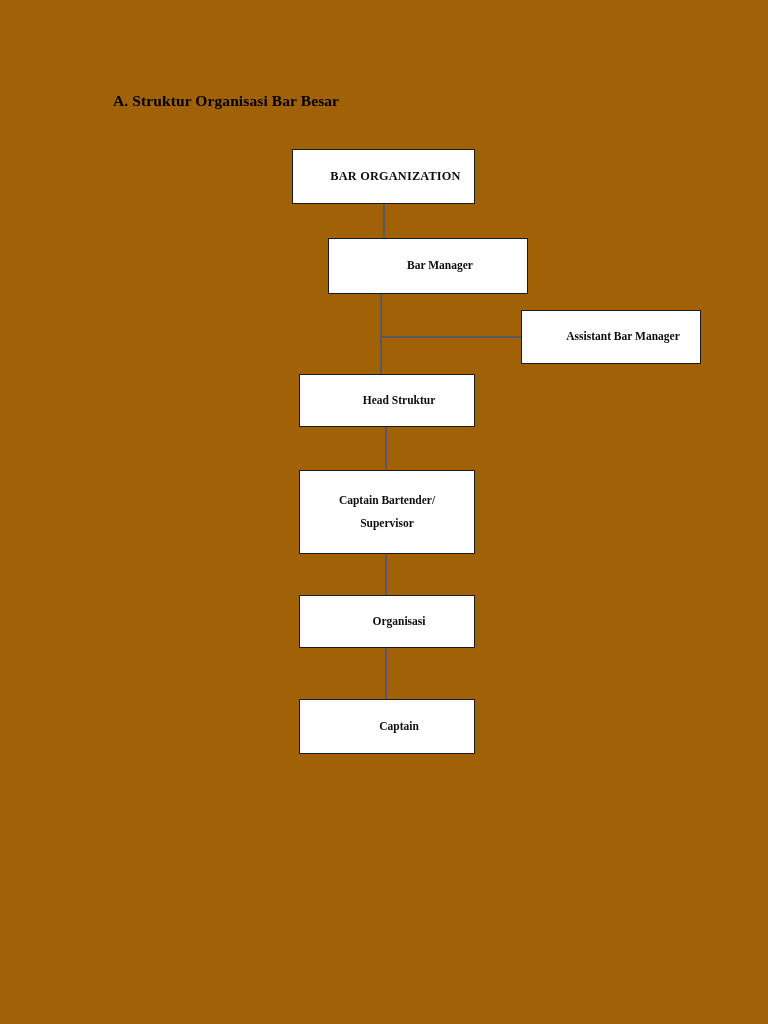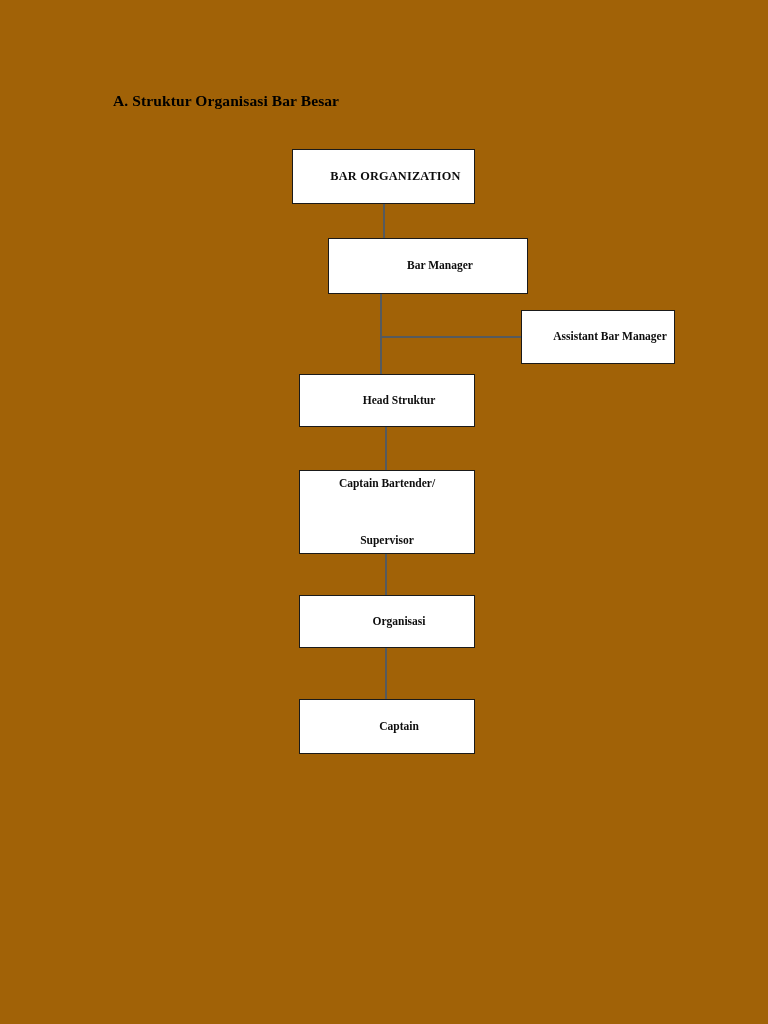--- a/index.html
+++ b/index.html
@@ -83,37 +83,37 @@
     left: 292px;
     top: 238px;
     width: 200px;
     height: 56px;
     margin-left: 36px;
   }
 
   .node-assistant {
     left: 521px;
     top: 310px;
-    width: 154px;
+    width: 180px;
     height: 54px;
   }
 
   .node-head {
     left: 299px;
     top: 374px;
     width: 176px;
     height: 53px;
   }
 
   .node-captain {
     left: 299px;
     top: 470px;
     width: 176px;
     height: 84px;
-    justify-content: space-between;
+    justify-content: center;
     padding: 6px 0;
   }
 
   .node-captain .node-line + .node-line {
     margin-top: 10px;
   }
 
   .node-bartender {
     left: 299px;
     top: 595px;

